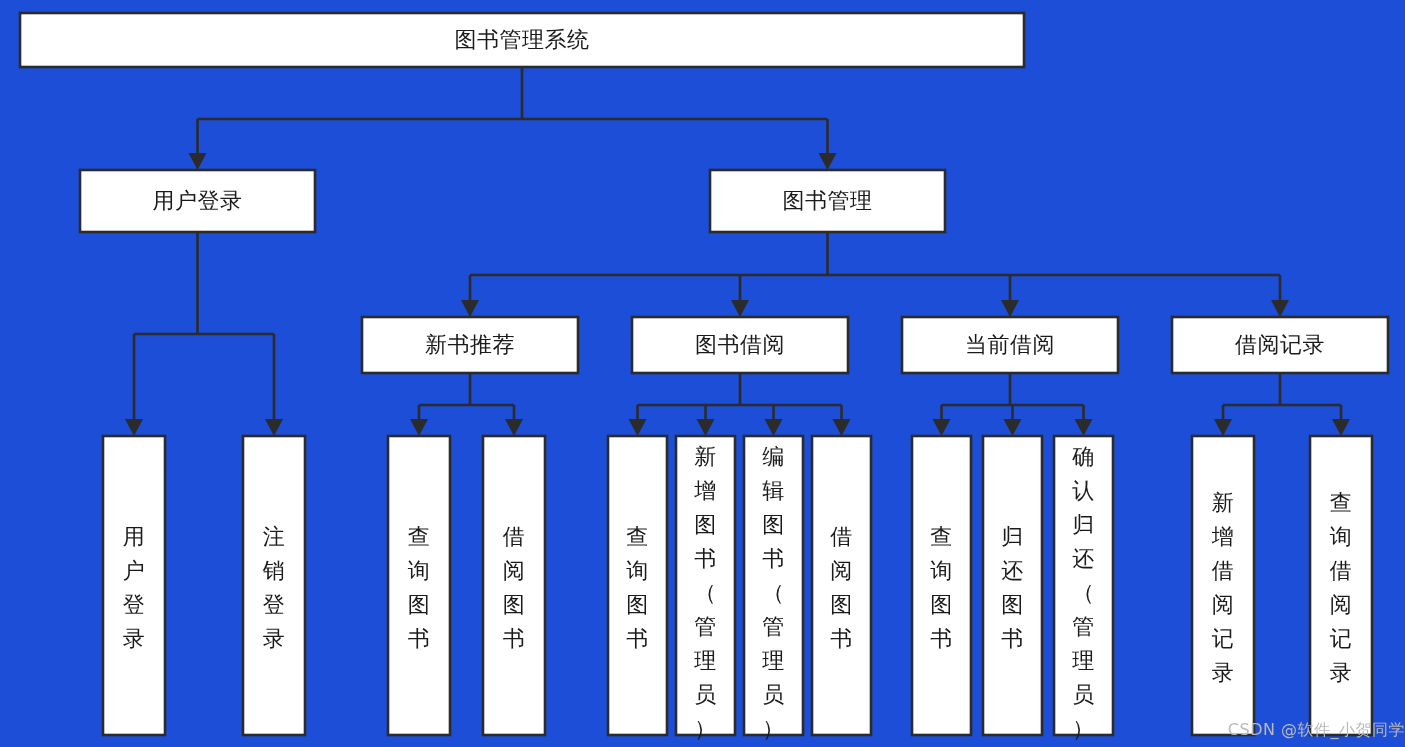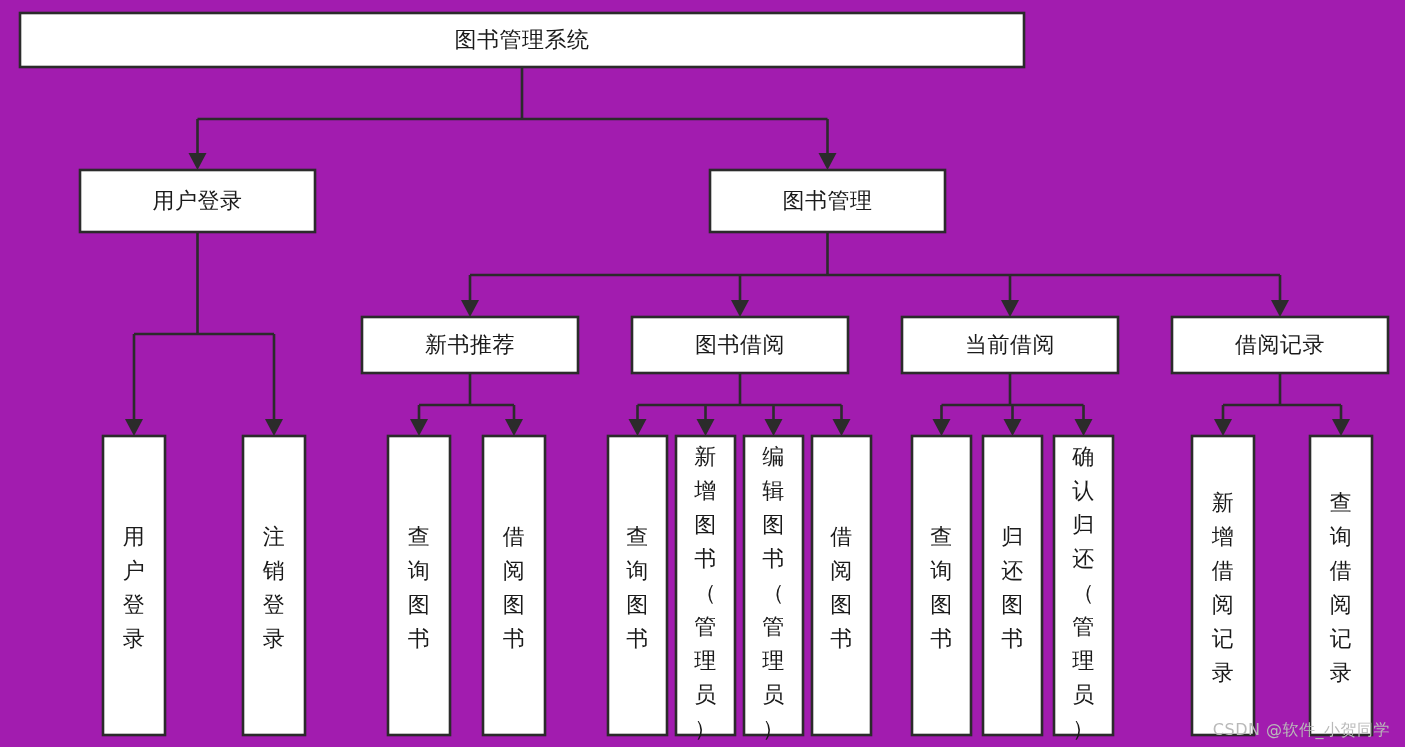--- a/index.html
+++ b/index.html
@@ -11,21 +11,21 @@
   body {
     width: 1405px;
     height: 747px;
     overflow: hidden;
     font-family: "DejaVu Sans", "Liberation Sans", sans-serif;
   }
   #diagram-root {
     position: relative;
     width: 1405px;
     height: 747px;
-    background: #a21caf;
+    background: #1d4ed8;
   }
   svg#flow-svg {
     position: absolute;
     top: 0;
     left: 0;
     width: 1405px;
     height: 747px;
     display: block;
   }
   .node-rect {
@@ -53,21 +53,21 @@
     stroke-width: 2.6;
     fill: none;
     stroke-linecap: butt;
   }
   .arrow-head {
     fill: #2b2b2b;
     stroke: none;
   }
   .watermark {
     position: absolute;
-    right: 15px;
+    right: 0;
     bottom: 6px;
     font-family: "DejaVu Sans", "Liberation Sans", sans-serif;
     font-size: 16px;
     color: #b9b9b9;
     white-space: nowrap;
     letter-spacing: 0.5px;
     pointer-events: none;
     margin-top: 24px;
   }
 </style>

